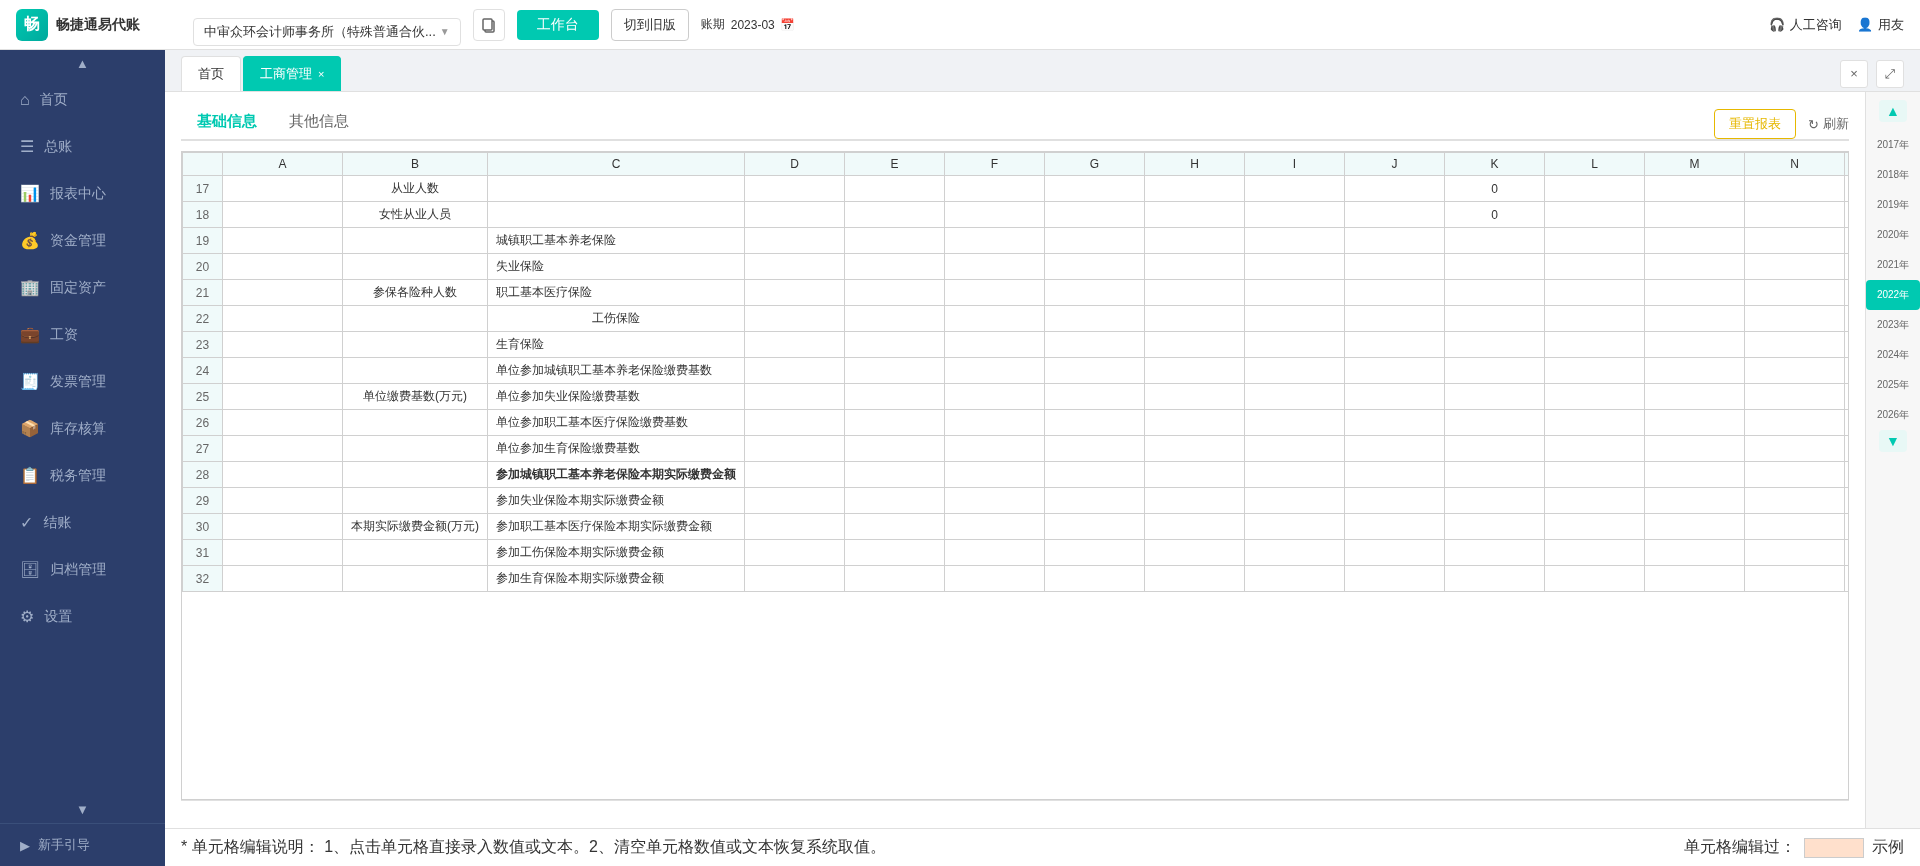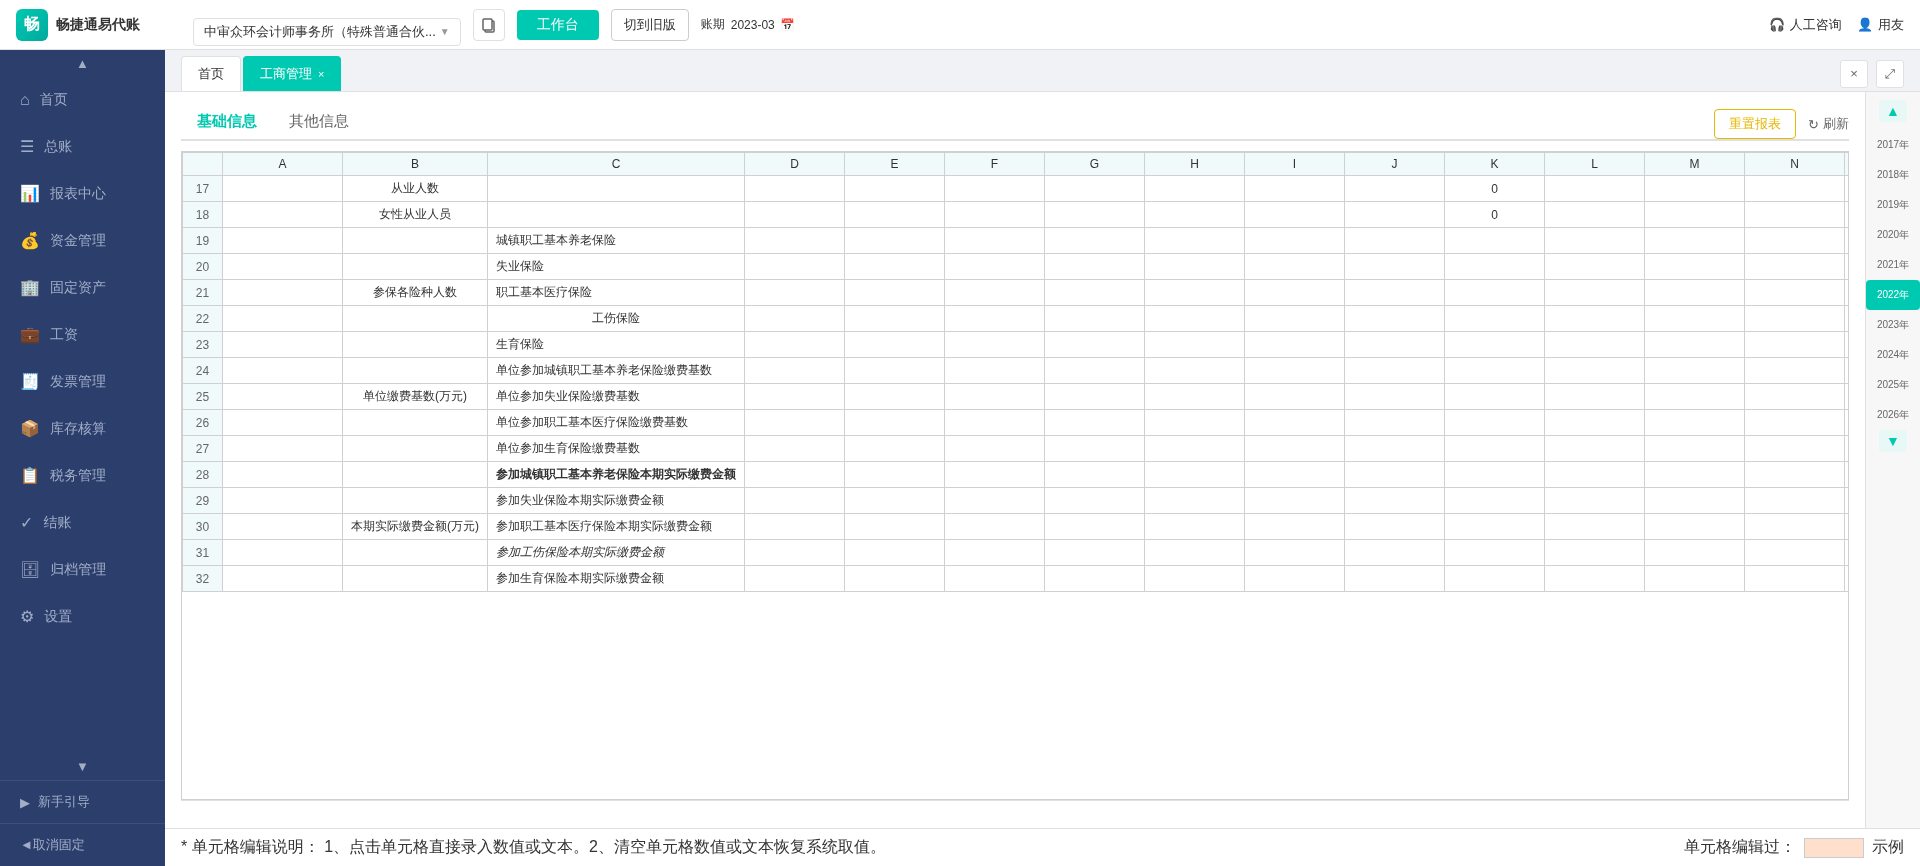--- a/index.html
+++ b/index.html
@@ -192,23 +192,20 @@
     <div class="sidebar-item">
       <span class="s-icon">⚙</span>
       <span>设置</span>
     </div>
     <div class="sidebar-bottom">
       <div class="sidebar-scroll-down">▼</div>
       <div class="sidebar-pin">
         <span>▶</span>
         <span>新手引导</span>
       </div>
-      <div class="sidebar-pin">
-        <span>◄取消固定</span>
-      </div>
     </div>
   </div>
 
   <div class="content-area">
 
     <div class="tab-bar">
       <div class="tab-item tab-home">
         <span>首页</span>
       </div>
       <div class="tab-item active">
@@ -521,21 +518,21 @@
                     <td class="wide-col value-cell"></td>
                     <td class="wide-col value-cell"></td>
                     <td class="wide-col value-cell"></td>
                     <td class="wide-col value-cell"></td>
                     <td class="wide-col value-cell"></td>
                   </tr>
                   <tr>
                     <td class="row-num">31</td>
                     <td class="col-a text-cell"></td>
                     <td class="col-b text-cell"></td>
-                    <td class="col-c text-cell" style="text-align: left; font-style: italic;">参加工伤保险本期实际缴费金额</td>
+                    <td class="col-c text-cell" style="text-align: left;">参加工伤保险本期实际缴费金额</td>
                     <td class="wide-col value-cell"></td>
                     <td class="wide-col value-cell"></td>
                     <td class="wide-col value-cell"></td>
                     <td class="wide-col value-cell"></td>
                     <td class="wide-col value-cell"></td>
                     <td class="wide-col value-cell"></td>
                     <td class="wide-col value-cell"></td>
                     <td class="wide-col value-cell"></td>
                     <td class="wide-col value-cell"></td>
                     <td class="wide-col value-cell"></td>

